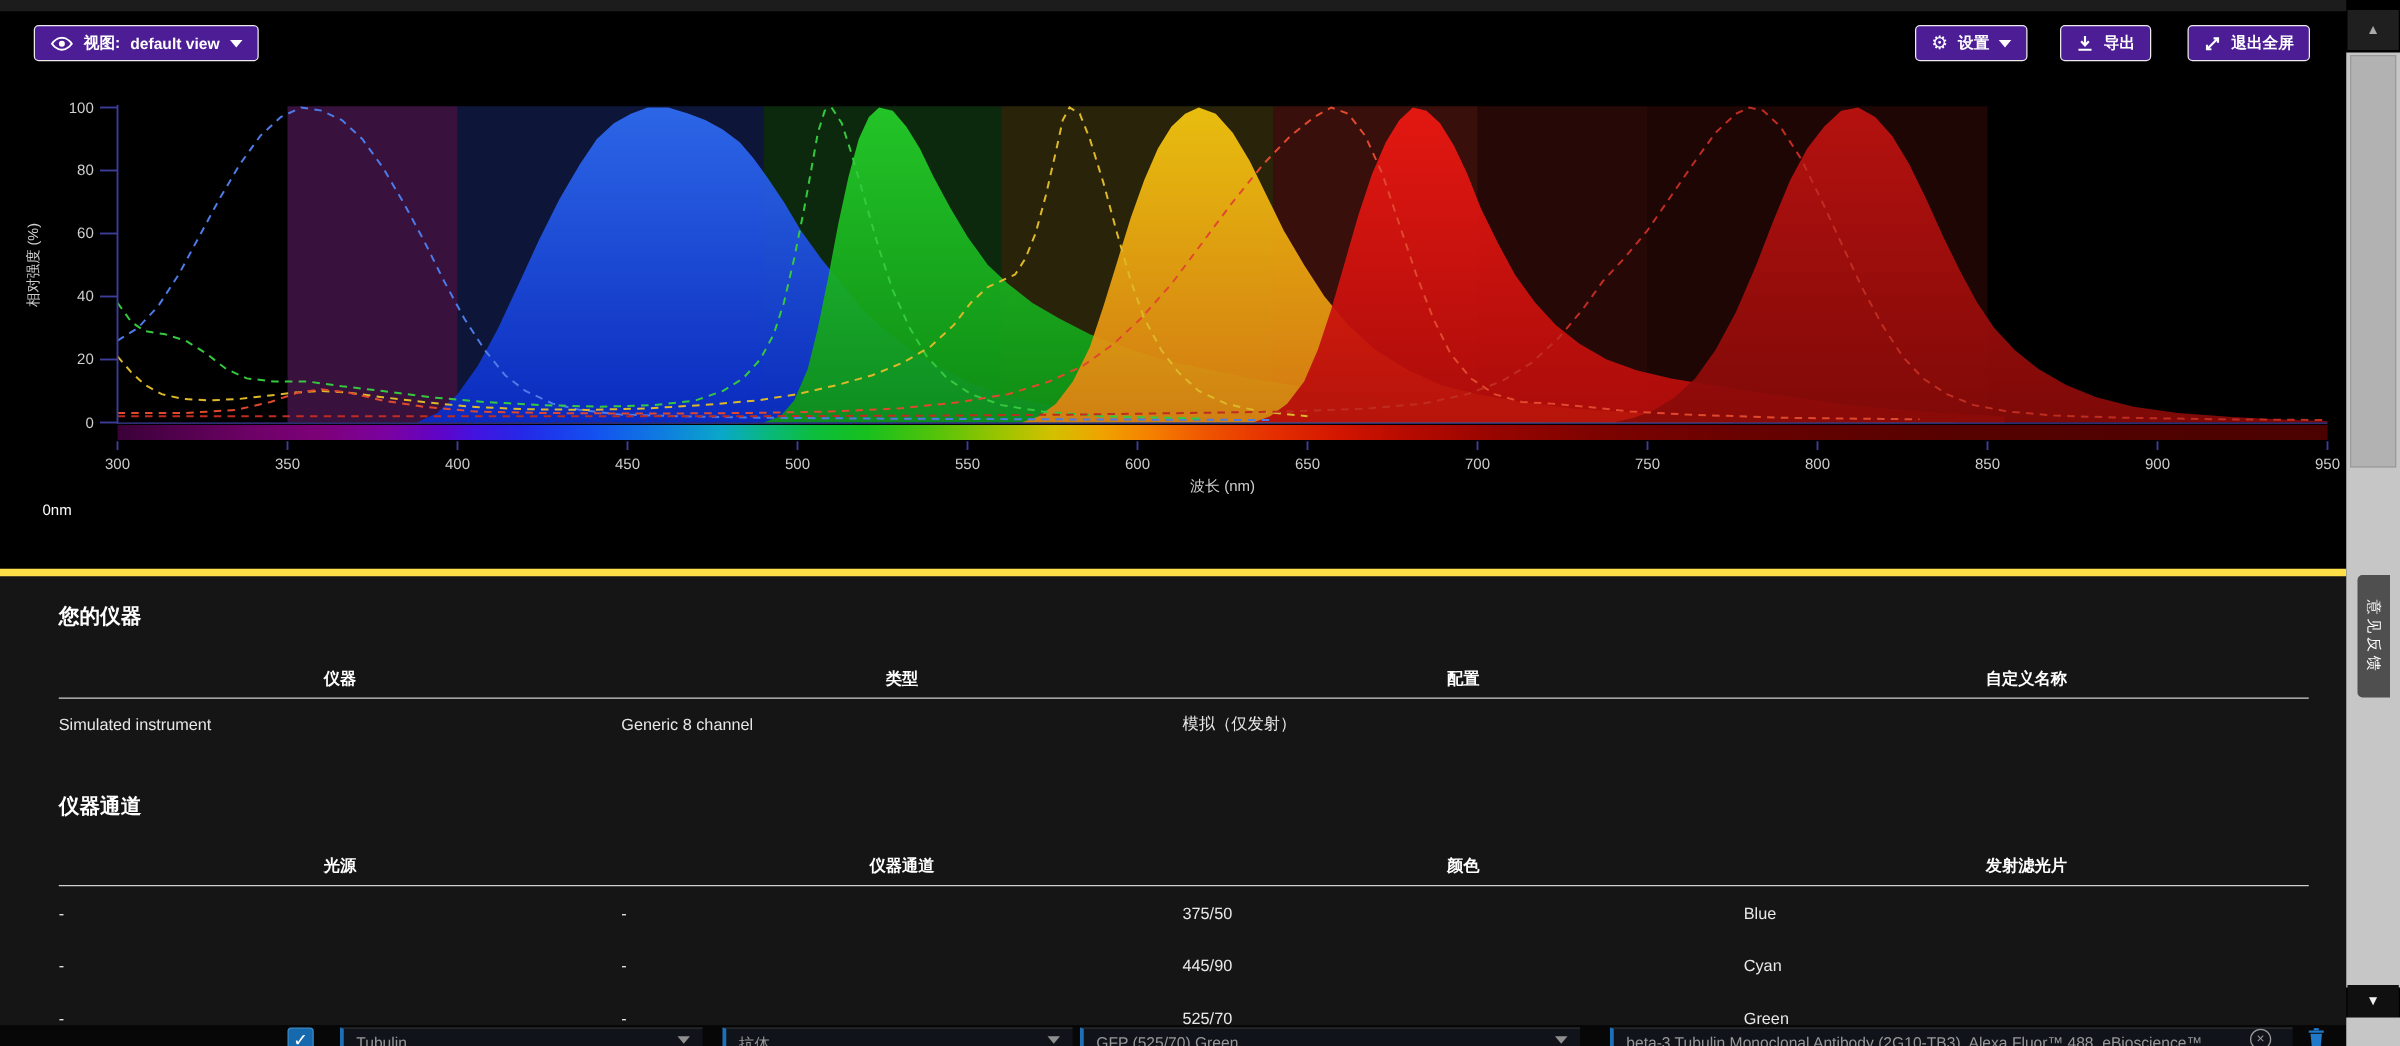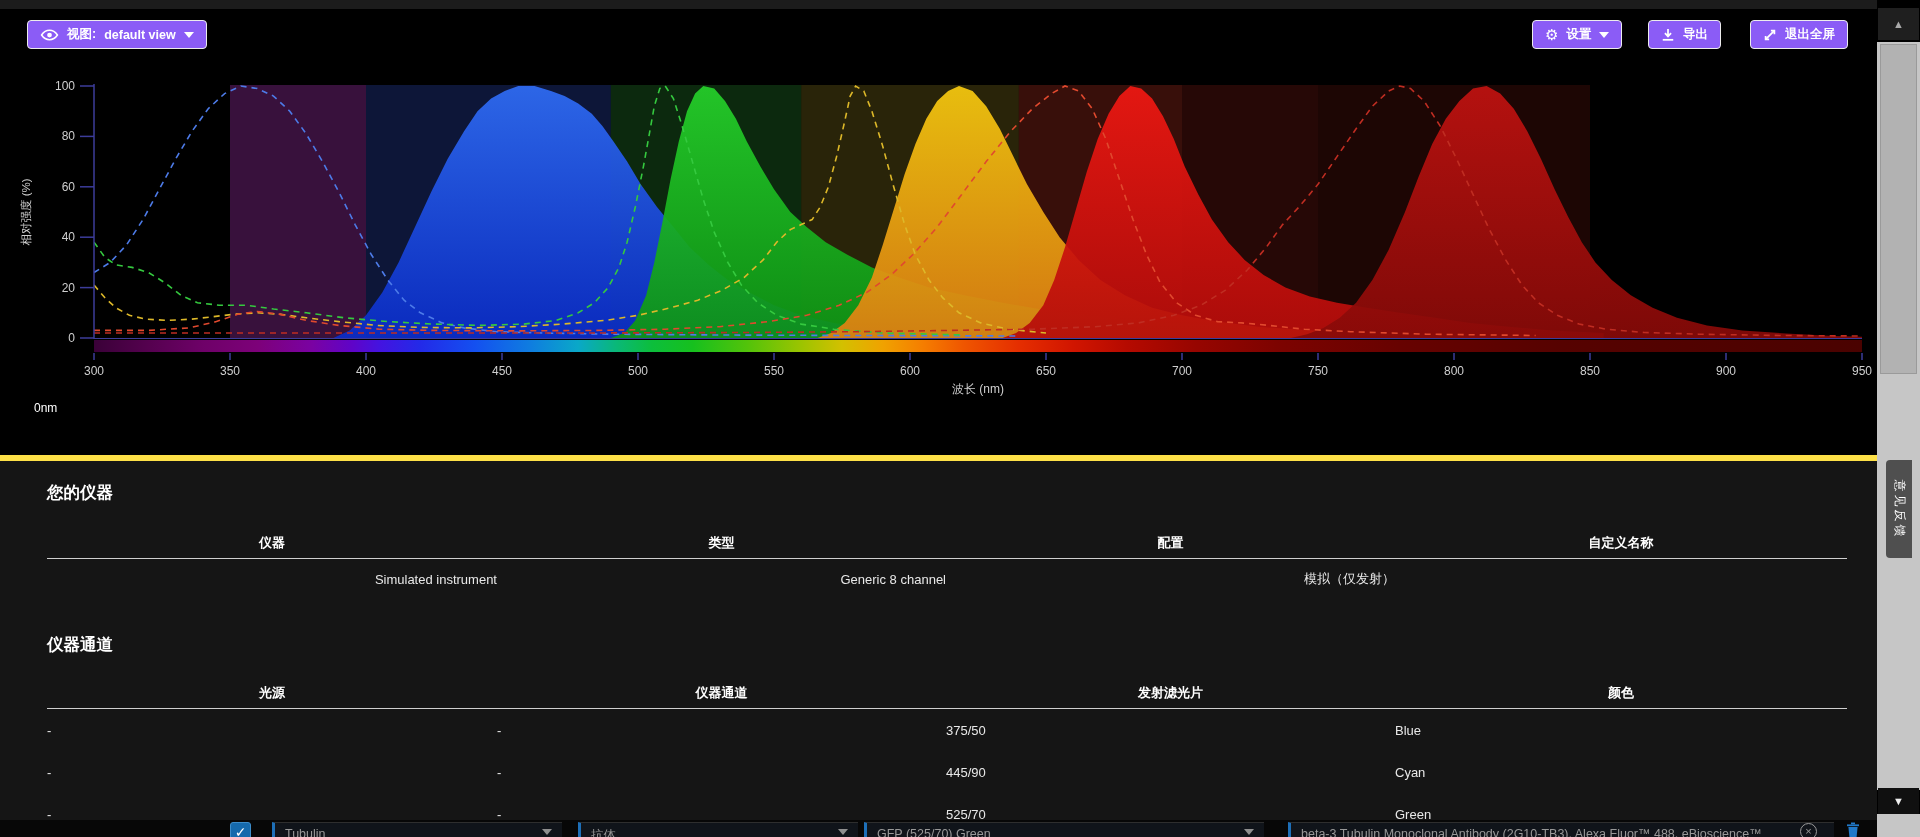--- a/index.html
+++ b/index.html
@@ -1,20 +1,20 @@
 <!DOCTYPE html>
 <html><head>
 <meta charset="utf-8">
 <style>
   html,body{margin:0;padding:0;}
   body{width:1920px;height:837px;background:#000;overflow:hidden;position:relative;
        font-family:"Liberation Sans",sans-serif;-webkit-font-smoothing:antialiased;}
   .topstrip{position:absolute;top:0;left:0;width:1920px;height:9px;background:#1c1c1c;}
   
-  .btn{position:absolute;top:20px;height:29px;box-sizing:border-box;background:#8b5cf6;
+  .btn{position:absolute;top:20px;height:29px;box-sizing:border-box;background:#4c1d95;
        border:1px solid #ececec;border-radius:4px;color:#fff;font-size:12.5px;font-weight:bold;
        display:flex;align-items:center;gap:8px;padding:0 12px;cursor:pointer;white-space:nowrap;}
   .btn svg{display:block;}
   .caret-down{width:0;height:0;border-left:5px solid transparent;border-right:5px solid transparent;
        border-top:6px solid #fff;}
   #view-btn{left:27px;}
   #settings-btn{left:1532px;}
   #export-btn{left:1648px;}
   #exit-btn{left:1750px;}
   .gear-glyph{font-size:15px;line-height:15px;font-weight:normal;}
@@ -236,35 +236,35 @@
 
 <div class="lower-panel">
   <div class="section-title" id="title-instrument">您的仪器</div>
   <div class="tbl" id="tbl-instrument">
       <div class="trow thead">
         <span>仪器</span>
         <span>类型</span>
         <span>配置</span>
         <span>自定义名称</span>
       </div>
-      <div class="trow drow" style="height: 40px; text-align: right;">
+      <div class="trow drow" style="height: 40px;">
         <span>Simulated instrument</span>
         <span>Generic 8 channel</span>
         <span>模拟（仅发射）</span>
         <span></span>
       </div>
     </div>
 
   <div class="section-title" id="title-channels">仪器通道</div>
   <div class="tbl" id="tbl-channels">
       <div class="trow thead">
         <span>光源</span>
         <span>仪器通道</span>
+        <span>颜色</span>
         <span>发射滤光片</span>
-        <span>颜色</span>
       </div>
       <div class="trow drow" style="height: 42px;">
         <span>-</span>
         <span>-</span>
         <span>375/50</span>
         <span>Blue</span>
       </div>
       <div class="trow drow" style="height: 42px;">
         <span>-</span>
         <span>-</span>

